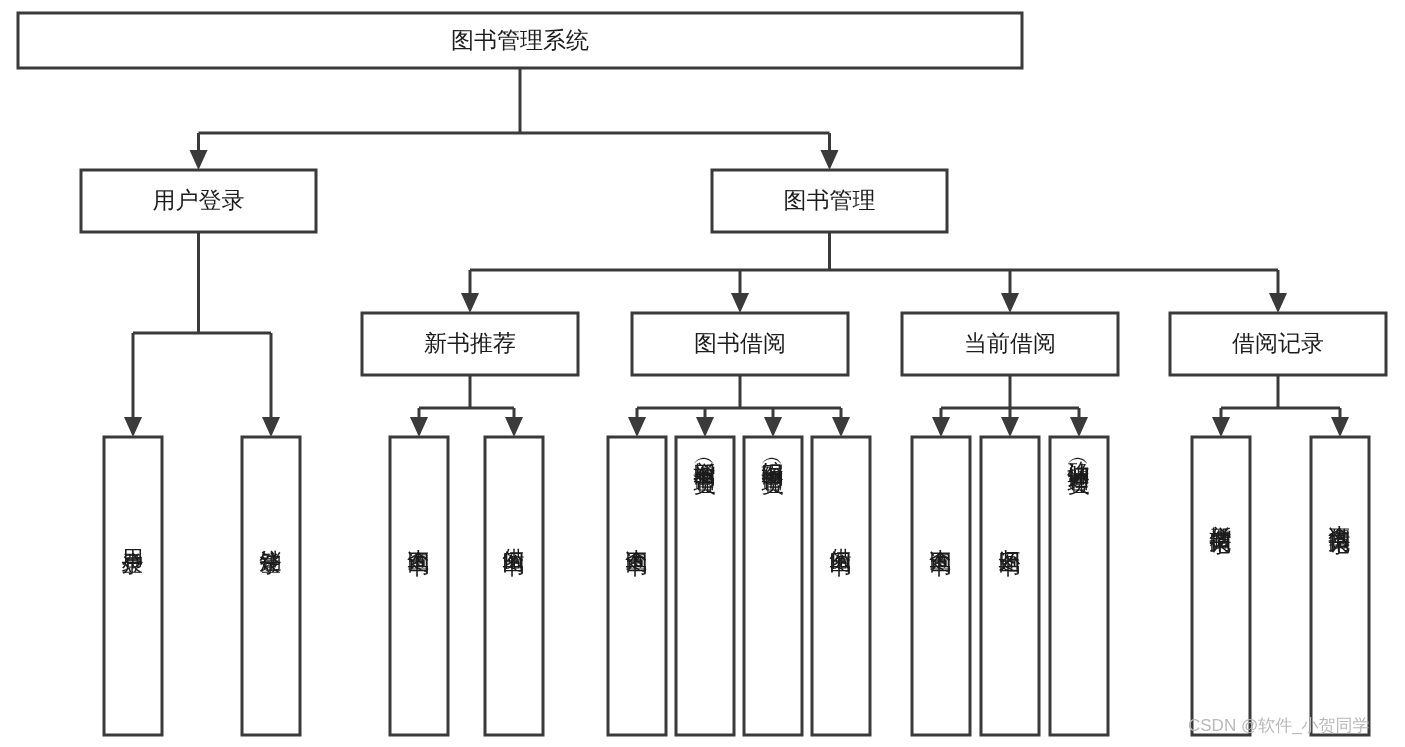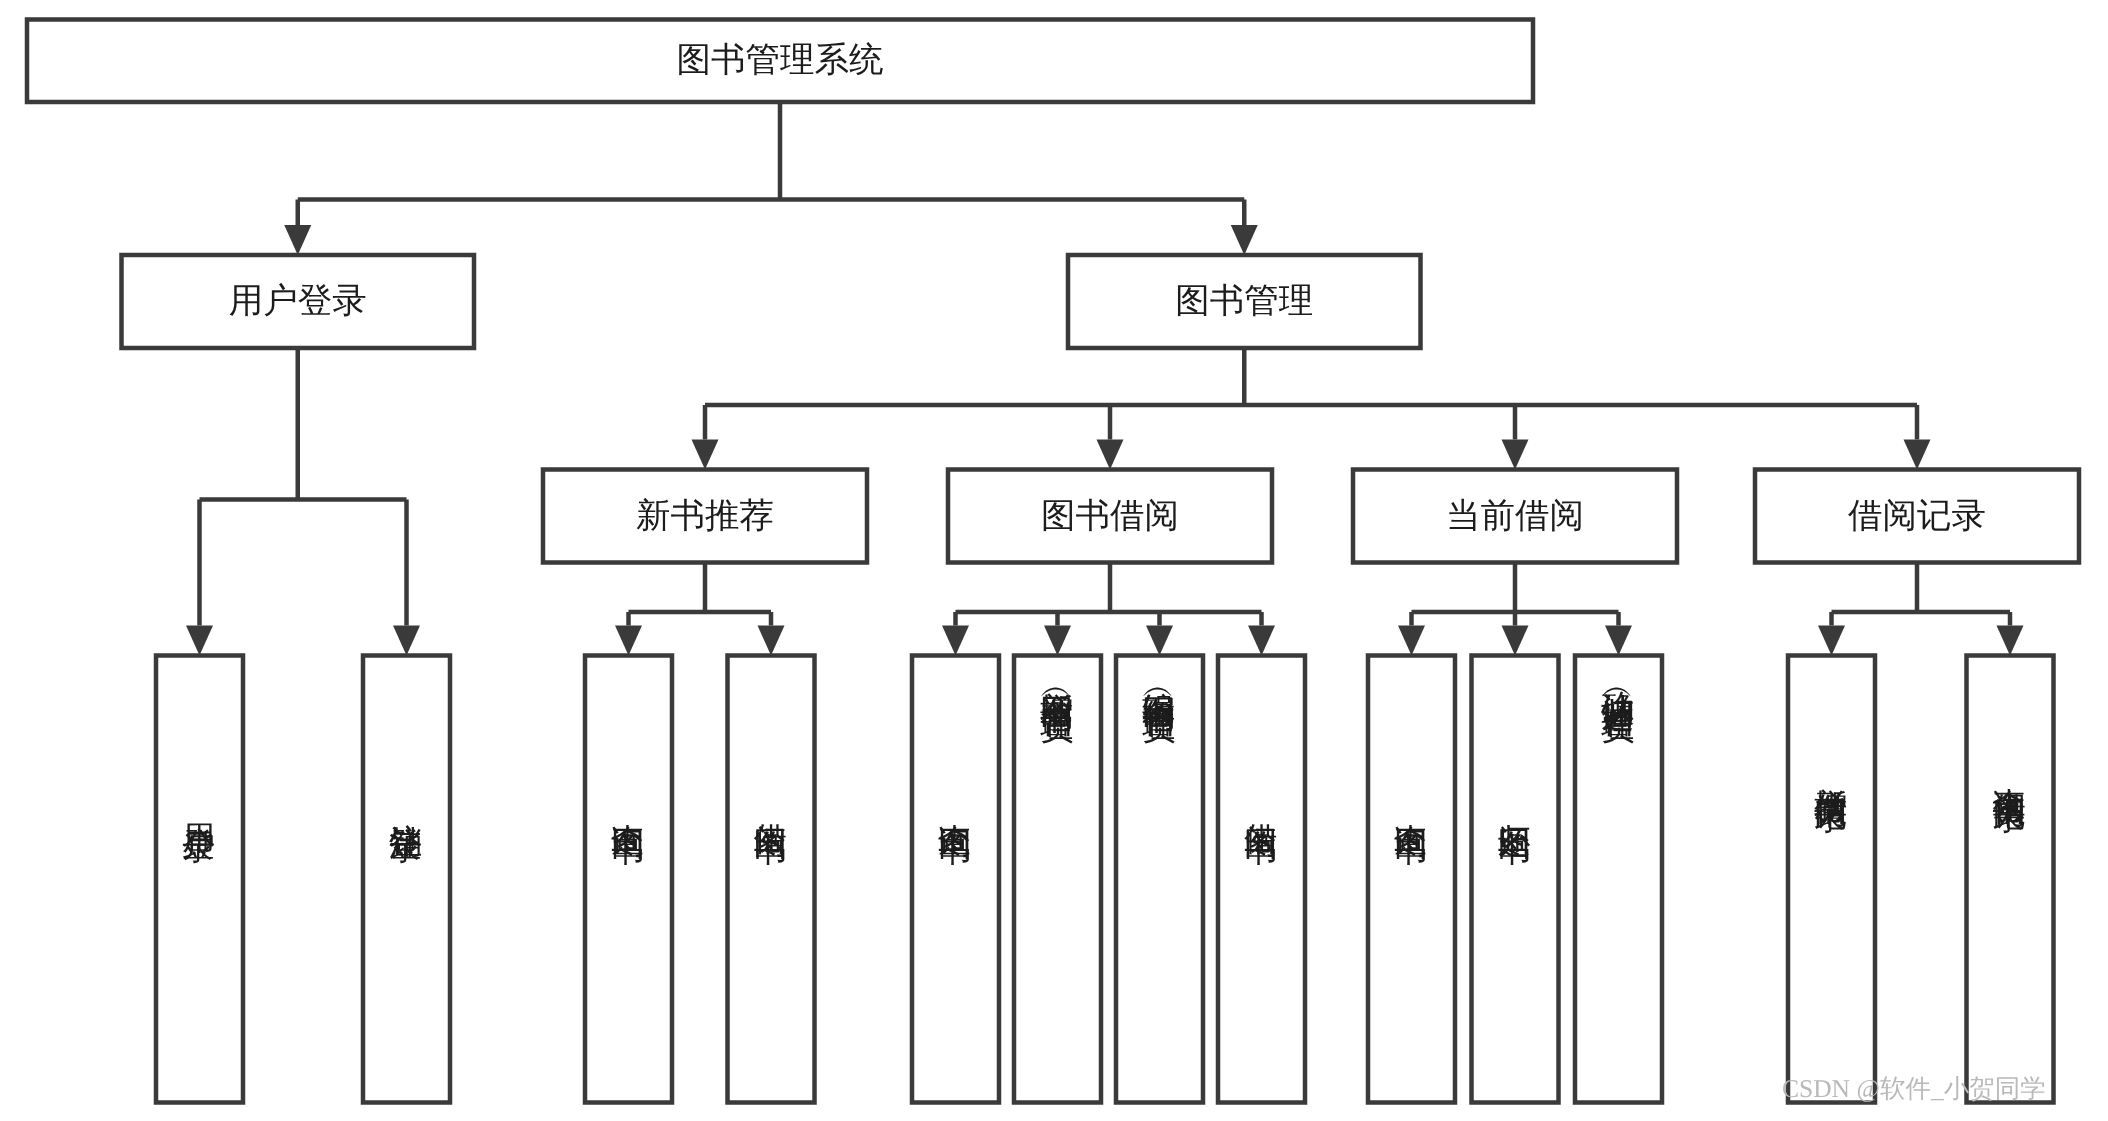--- a/index.html
+++ b/index.html
@@ -12,21 +12,21 @@
   .arrow-head{fill:#3a3a3a;stroke:none;}
   .node-label{font-family:"Liberation Sans","DejaVu Sans",sans-serif;
               fill:#1c1c1c;font-size:23px;text-anchor:middle;dominant-baseline:middle;}
   .leaf-label-wrap{position:absolute;display:flex;align-items:flex-start;
                    justify-content:center;pointer-events:none;}
   .leaf-label{writing-mode:vertical-rl;text-orientation:upright;
               font-family:"Liberation Sans","DejaVu Sans",sans-serif;
               font-size:22px;line-height:1.05;color:#1c1c1c;letter-spacing:2px;
               white-space:nowrap;}
   .watermark{position:absolute;left:1188px;top:714px;
-             font-family:Liberation Serif, serif;
+             font-family:Liberation Sans, sans-serif;
              font-size:17px;color:#b9b9b9;white-space:nowrap;}
 </style>
 </head>
 <body>
 
 <div id="diagram-root">
 
   <svg id="flow" viewBox="0 0 1405 747">
     <g id="connectors">
         <line x1="520" y1="68" x2="520" y2="133" class="conn"></line>

